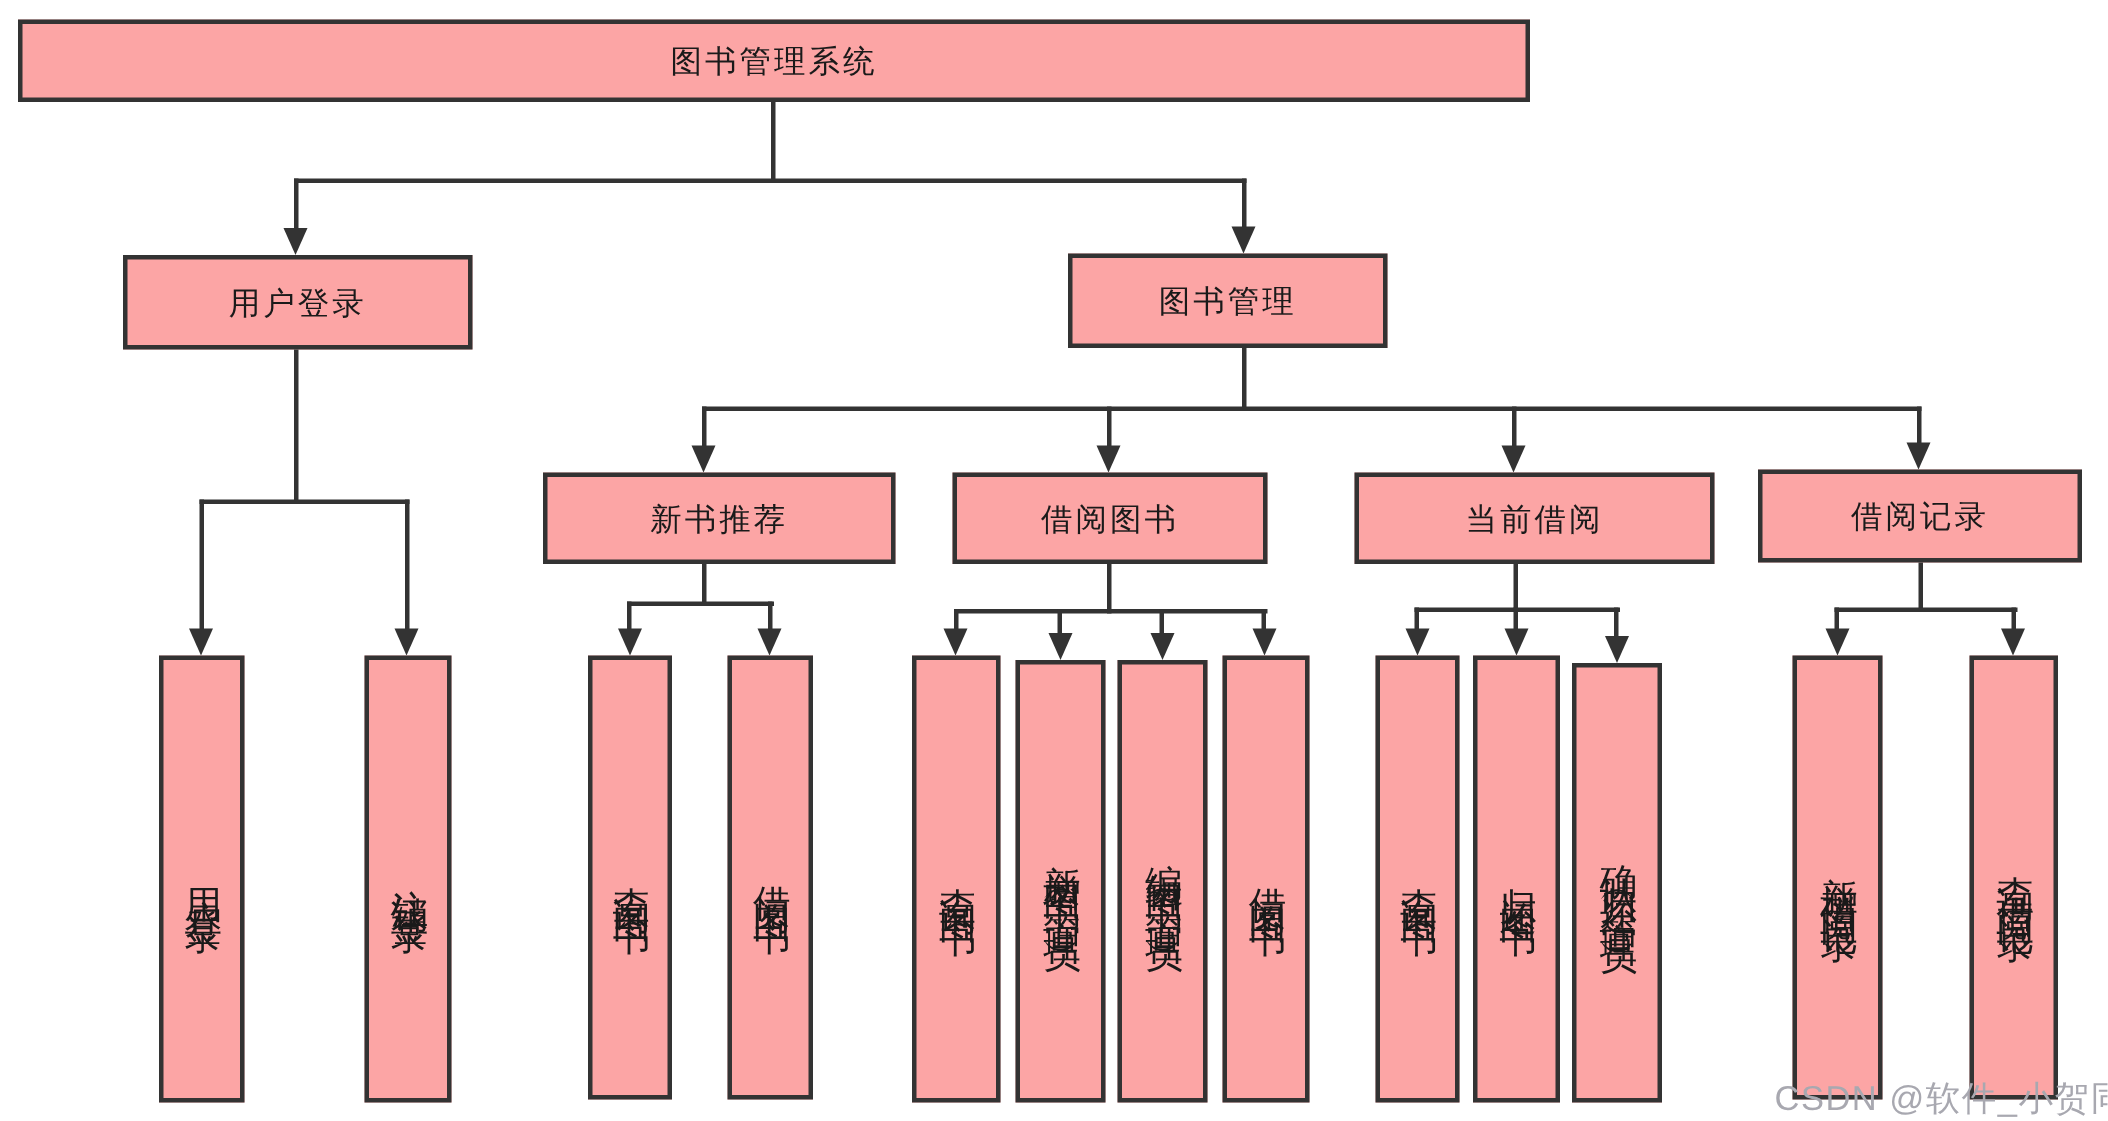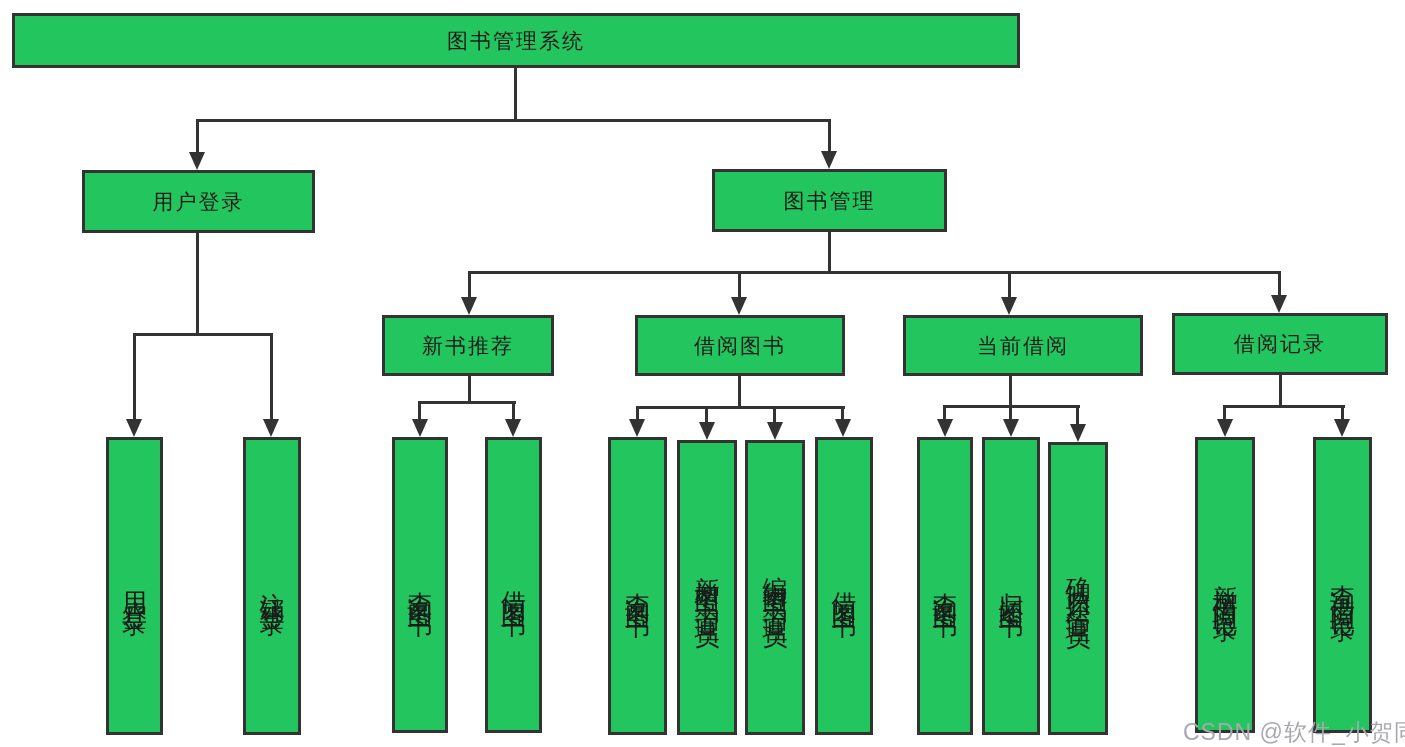--- a/index.html
+++ b/index.html
@@ -12,21 +12,21 @@
   body{
     width:1405px;height:747px;
     background:var(--bg);
     font-family:"Liberation Sans","DejaVu Sans",sans-serif;
     position:relative;overflow:hidden;
   }
   .node{
     position:absolute;
     box-sizing:border-box;
     border:3px solid var(--line);
-    background:#22c55e;
+    background:#fca5a5;
     display:flex;align-items:center;justify-content:center;
     color:var(--text);
   }
   .node.h span{
     font-size:21px;
     letter-spacing:2px;
     white-space:nowrap;
   }
   .node.v span{
     writing-mode:vertical-rl;
@@ -62,21 +62,21 @@
 <div class="vl" style="left:514px;top:68px;height:54px"></div>
 <div class="hl" style="left:196px;top:119px;width:635px"></div>
 <div class="vl" style="left:196px;top:119px;height:36px"></div>
 <div class="ah" style="left:189px;top:152px"></div>
 <div class="vl" style="left:828px;top:119px;height:36px"></div>
 <div class="ah" style="left:821px;top:151px"></div>
 
 <div class="node h" style="left:82px;top:170px;width:233px;height:63px">
   <span>用户登录</span>
 </div>
-<div class="node h" style="left:712px;top:169px;width:235px;height:63px">
+<div class="node h" style="left:712px;top:169px;width:213px;height:63px">
   <span>图书管理</span>
 </div>
 
 <div class="vl" style="left:196px;top:233px;height:102px"></div>
 <div class="hl" style="left:133px;top:333px;width:140px"></div>
 <div class="vl" style="left:133px;top:333px;height:88px"></div>
 <div class="ah" style="left:126px;top:419px"></div>
 <div class="vl" style="left:270px;top:333px;height:88px"></div>
 <div class="ah" style="left:263px;top:419px"></div>
 
@@ -84,21 +84,21 @@
 <div class="hl" style="left:468px;top:271px;width:813px"></div>
 <div class="vl" style="left:468px;top:271px;height:28px"></div>
 <div class="ah" style="left:461px;top:297px"></div>
 <div class="vl" style="left:738px;top:271px;height:28px"></div>
 <div class="ah" style="left:731px;top:297px"></div>
 <div class="vl" style="left:1008px;top:271px;height:28px"></div>
 <div class="ah" style="left:1001px;top:297px"></div>
 <div class="vl" style="left:1278px;top:271px;height:28px"></div>
 <div class="ah" style="left:1271px;top:295px"></div>
 
-<div class="node h" style="left:382px;top:315px;width:172px;height:61px">
+<div class="node h" style="left:362px;top:315px;width:235px;height:61px">
   <span>新书推荐</span>
 </div>
 <div class="node h" style="left:635px;top:315px;width:210px;height:61px">
   <span>借阅图书</span>
 </div>
 <div class="node h" style="left:903px;top:315px;width:240px;height:61px">
   <span>当前借阅</span>
 </div>
 <div class="node h" style="left:1172px;top:313px;width:216px;height:62px">
   <span>借阅记录</span>

